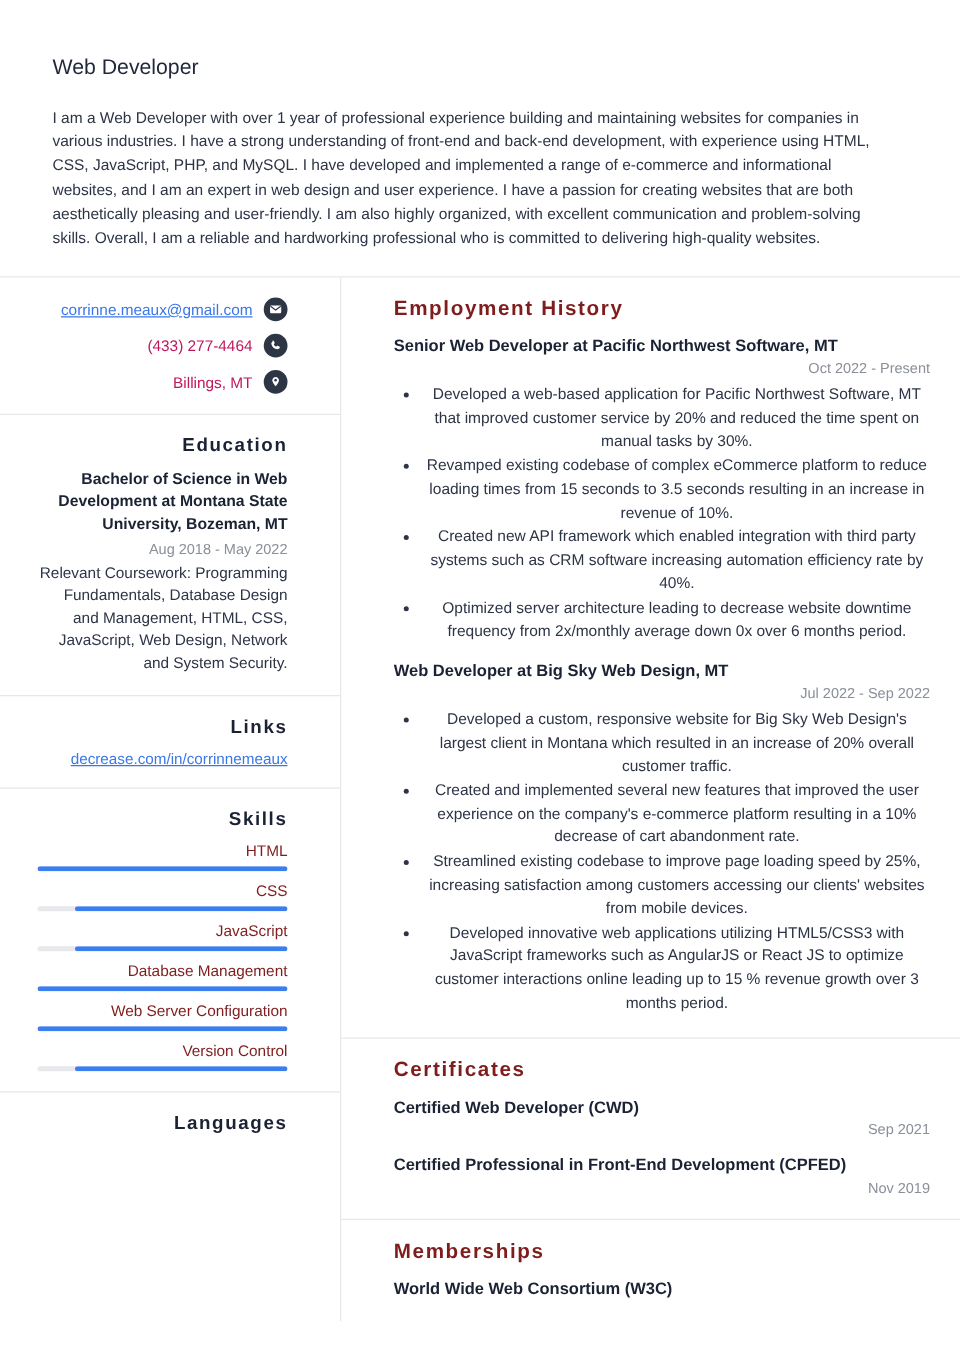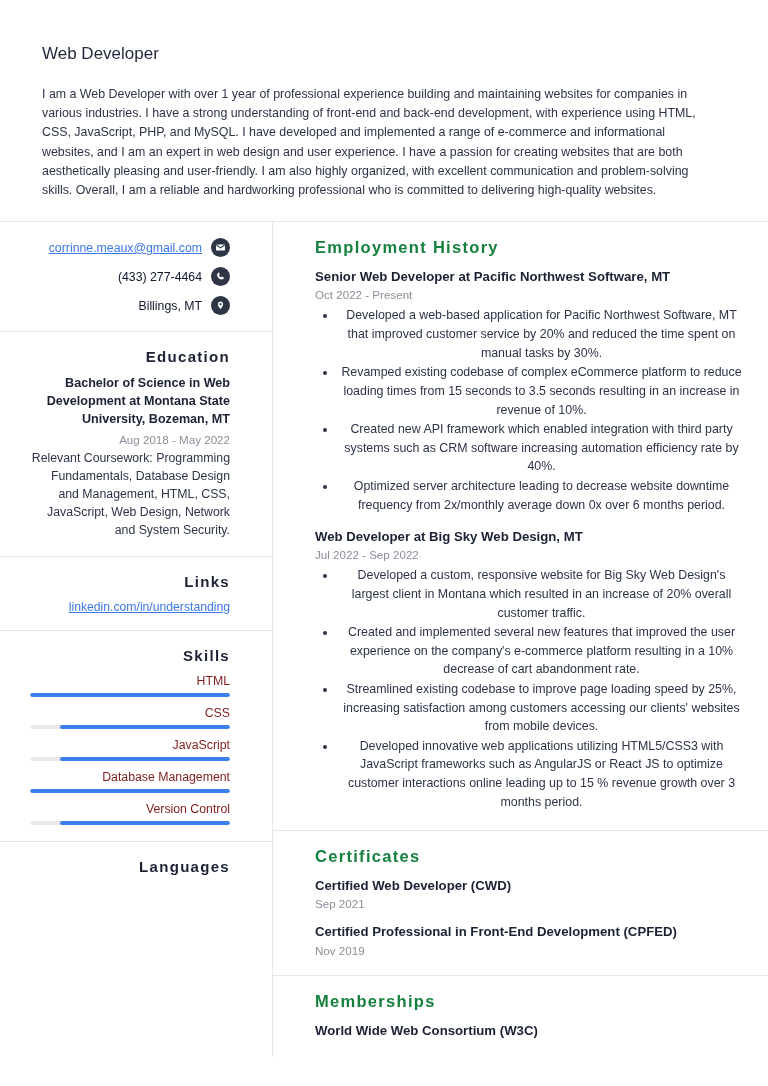--- a/index.html
+++ b/index.html
@@ -57,21 +57,21 @@
 
   
   .contact-row {
     display: flex;
     align-items: center;
     justify-content: flex-end;
     gap: 9px;
     margin-bottom: 10px;
   }
   .contact-row:last-child { margin-bottom: 0; }
-  .contact-text { font-size: 12.3px; color: #0f172a; }
+  .contact-text { font-size: 12.3px; color: #be185d; }
   .contact-text.link { color: #3b78e7; text-decoration: underline; }
   .ico-circle {
     width: 19px; height: 19px;
     border-radius: 50%;
     background: #2e3646;
     display: flex; align-items: center; justify-content: center;
     flex: 0 0 19px;
   }
   .ico-circle svg { display: block; }
 
@@ -135,35 +135,36 @@
     border-radius: 2px;
   }
 
   
   .main-block { padding: 16px 24px 18px 42px; border-bottom: 1px solid #e6e8ec; }
   .main-block.last { border-bottom: none; }
   .main-title {
     font-size: 16.5px;
     font-weight: 700;
     letter-spacing: 1.3px;
-    color: #15803d;
+    color: #7f1d1d;
     margin-bottom: 11px;
   }
   .entry { margin-bottom: 14px; }
   .entry:last-child { margin-bottom: 0; }
   .entry-title {
     font-size: 13.2px;
     font-weight: 700;
     color: #1a2233;
     line-height: 1.3;
   }
   .entry-date {
     font-size: 11.6px;
     color: #8a8f99;
     margin-top: 3px;
+    text-align: right;
   }
   .bullets { margin: 5px 0 0 0; padding-left: 22px; }
   .bullets li {
     font-size: 12.4px;
     line-height: 1.5;
     color: #2c3446;
     margin-bottom: 1px;
     padding-left: 2px;
     text-align: center;
   }
@@ -216,21 +217,21 @@
 
       <div class="side-block">
         <div class="side-title">Education</div>
         <div class="edu-degree">Bachelor of Science in Web Development at Montana State University, Bozeman, MT</div>
         <div class="edu-date">Aug 2018 - May 2022</div>
         <div class="edu-desc">Relevant Coursework: Programming Fundamentals, Database Design and Management, HTML, CSS, JavaScript, Web Design, Network and System Security.</div>
       </div>
 
       <div class="side-block">
         <div class="side-title">Links</div>
-        <span class="link-item">linkedin.com/in/understanding</span>
+        <span class="link-item">decrease.com/in/corrinnemeaux</span>
       </div>
 
       <div class="side-block">
         <div class="side-title">Skills</div>
 
         <div class="skill">
           <div class="skill-label">HTML</div>
           <div class="skill-track">
               <div class="skill-fill" style="width: 100%;"></div>
             </div>
@@ -242,20 +243,26 @@
             </div>
         </div>
         <div class="skill">
           <div class="skill-label">JavaScript</div>
           <div class="skill-track">
               <div class="skill-fill" style="width: 85%;"></div>
             </div>
         </div>
         <div class="skill">
           <div class="skill-label">Database Management</div>
+          <div class="skill-track">
+              <div class="skill-fill" style="width: 100%;"></div>
+            </div>
+        </div>
+        <div class="skill">
+          <div class="skill-label">Web Server Configuration</div>
           <div class="skill-track">
               <div class="skill-fill" style="width: 100%;"></div>
             </div>
         </div>
         <div class="skill">
           <div class="skill-label">Version Control</div>
           <div class="skill-track">
               <div class="skill-fill" style="width: 85%;"></div>
             </div>
         </div>

